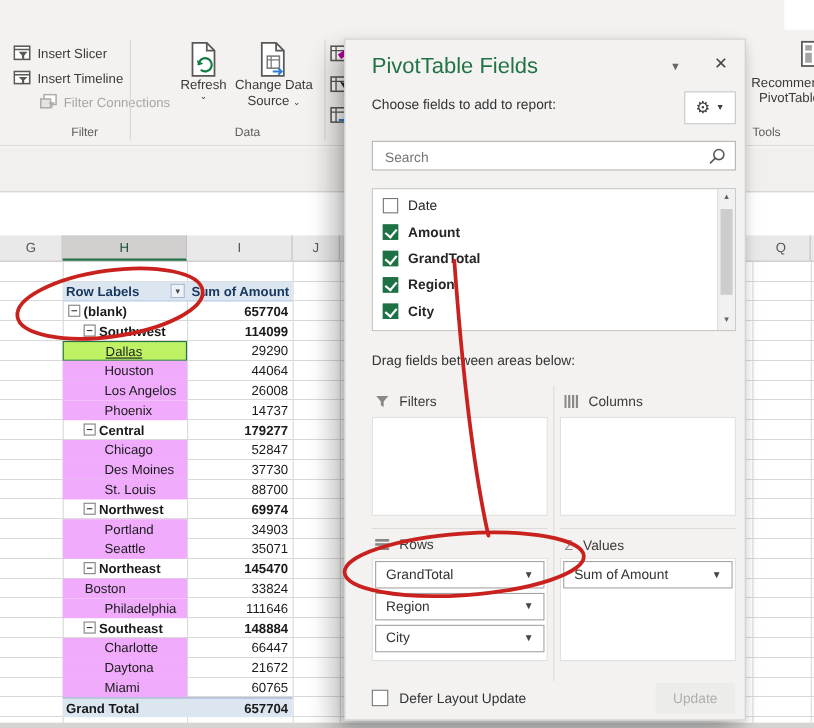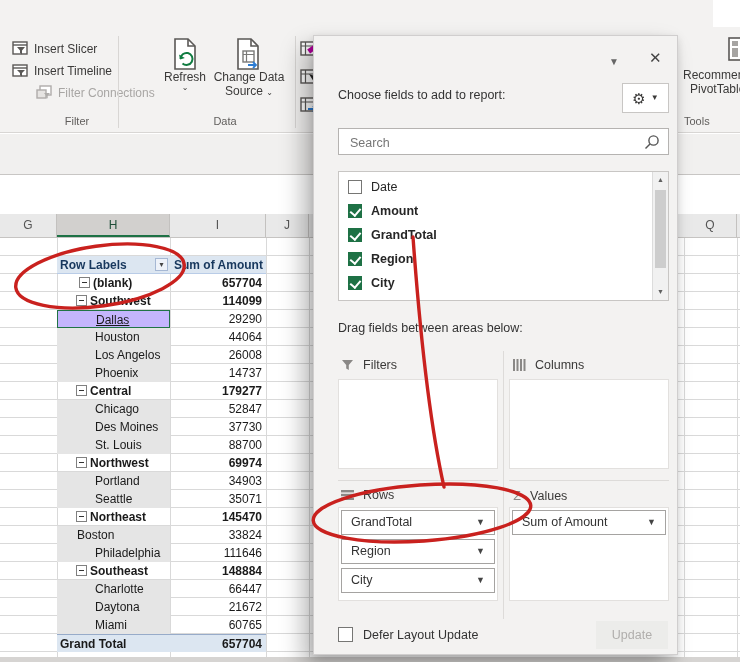--- a/index.html
+++ b/index.html
@@ -35,22 +35,22 @@
   .vline{position:absolute;top:238px;width:1px;height:419px;background:#d9d9d9;}
   .bottom-strip{position:absolute;left:0;top:657px;width:740px;height:5px;background:#d6d4d2;}
 
   
   .pcell{position:absolute;height:18px;font-size:12px;line-height:18px;box-sizing:border-box;color:#1a1a1a;white-space:nowrap;overflow:hidden;}
   .ph{left:57px;width:113px;padding-left:3px;}
   .pi{left:170px;width:96px;text-align:right;padding-right:4px;}
   .t-header{background:#dce6f1;color:#17375d;font-weight:bold;border-bottom:1px solid #b9cce7;}
   .t-header.pi{padding-left:4px;text-align:left;}
   .bold{font-weight:bold;}
-  .city-h{background:#e5e5e5;}
-  .city-h.active-cell{background:#c4b5fd;border:1.5px solid #217346;text-decoration:underline;}
+  .city-h{background:#f0abfc;}
+  .city-h.active-cell{background:#bef264;border:1.5px solid #217346;text-decoration:underline;}
   .t-grand{background:#dce6f1;font-weight:bold;border-top:1px solid #97abc9;}
   .cbox{display:inline-block;width:9px;height:9px;border:1px solid #808080;background:#fff;position:relative;vertical-align:middle;margin-right:3px;margin-top:-2px;}
   .cbox::after{content:"";position:absolute;left:2px;top:4px;width:5px;height:1px;background:#333;}
   .filter-btn{position:absolute;right:2px;top:2px;width:13px;height:13px;background:#eef2f9;border:1px solid #a6b8d4;box-sizing:border-box;font-size:8px;line-height:11px;text-align:center;color:#444;}
 
   
   .pane{position:absolute;left:313px;top:35px;width:365px;height:620px;background:#f3f2f1;border:1px solid #d0cece;box-sizing:border-box;box-shadow:-10px 12px 22px rgba(0,0,0,.28),0 3px 8px rgba(0,0,0,.12);z-index:10;}
   .pane-title{position:absolute;left:24px;top:13px;font-size:20px;color:#217346;}
   .pane-caret{position:absolute;left:295px;top:20px;font-size:10px;color:#666;}
   .pane-close{position:absolute;left:335px;top:13px;font-size:15px;color:#444;}
@@ -209,21 +209,21 @@
       <div class="vline" style="left: 57px;"></div>
       <div class="vline" style="left: 170px;"></div>
       <div class="vline" style="left: 266px;"></div>
       <div class="vline" style="left: 309px;"></div>
       <div class="vline" style="left: 684px;"></div>
       <div class="vline" style="left: 737px;"></div>
     </div>
   <div id="pivot">
       <div class="pcell ph t-header" style="top: 256px;"><span>Row Labels</span><span class="filter-btn">▾</span></div>
       <div class="pcell pi t-header" style="top: 256px;">Sum of Amount</div>
-      <div class="pcell ph bold" style="top: 274px; padding-left: 22px;"><span class="cbox"></span><span>(blank)</span></div>
+      <div class="pcell ph bold" style="top: 274px; padding-left: 5px;"><span class="cbox"></span><span>(blank)</span></div>
       <div class="pcell pi bold" style="top: 274px;">657704</div>
       <div class="pcell ph bold" style="top: 292px; padding-left: 19px;"><span class="cbox"></span><span>Southwest</span></div>
       <div class="pcell pi bold" style="top: 292px;">114099</div>
       <div class="pcell ph city-h active-cell" style="top: 310px; padding-left: 38px;">Dallas</div>
       <div class="pcell pi" style="top: 310px;">29290</div>
       <div class="pcell ph city-h" style="top: 328px; padding-left: 38px;">Houston</div>
       <div class="pcell pi" style="top: 328px;">44064</div>
       <div class="pcell ph city-h" style="top: 346px; padding-left: 38px;">Los Angelos</div>
       <div class="pcell pi" style="top: 346px;">26008</div>
       <div class="pcell ph city-h" style="top: 364px; padding-left: 38px;">Phoenix</div>
@@ -255,20 +255,21 @@
       <div class="pcell ph city-h" style="top: 598px; padding-left: 38px;">Daytona</div>
       <div class="pcell pi" style="top: 598px;">21672</div>
       <div class="pcell ph city-h" style="top: 616px; padding-left: 38px;">Miami</div>
       <div class="pcell pi" style="top: 616px;">60765</div>
       <div class="pcell ph t-grand" style="top: 634px;">Grand Total</div>
       <div class="pcell pi t-grand" style="top: 634px;">657704</div>
     </div>
   <div class="bottom-strip"></div>
 
   <div class="pane">
+    <div class="pane-title">PivotTable Fields</div>
     <div class="pane-caret">▼</div>
     <div class="pane-close">✕</div>
     <div class="choose-label">Choose fields to add to report:</div>
     <div class="gear-btn">
       <span class="gear-glyph">⚙</span>
       <span class="caret">▼</span>
     </div>
     <div class="search-box">
       <input type="text" placeholder="Search" style="">
       <span class="lens">

